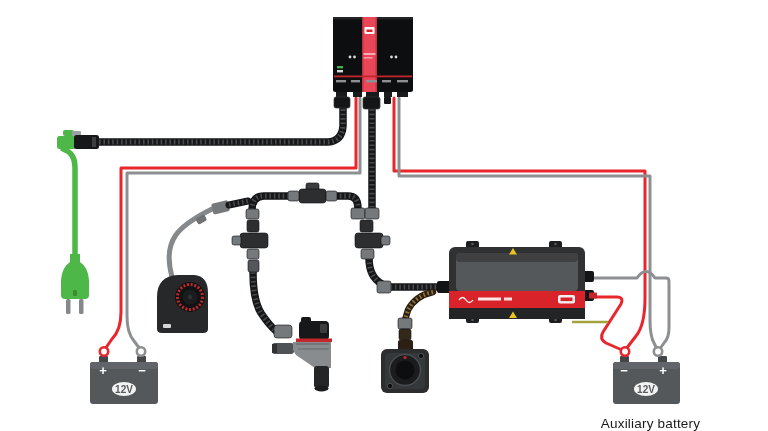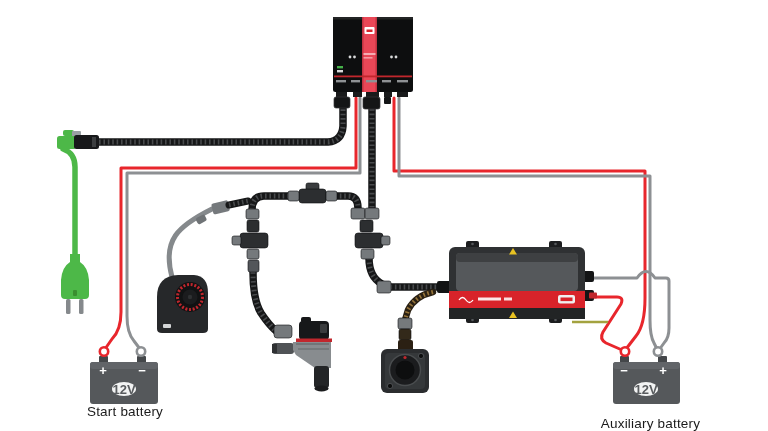--- a/index.html
+++ b/index.html
@@ -4,21 +4,21 @@
 <style>
   html,body{margin:0;padding:0;background:#fff;}
   .canvas{
     position:relative;width:768px;height:431px;background:#ffffff;
     overflow:hidden;font-family:"Liberation Sans",sans-serif;
   }
   .canvas svg{position:absolute;left:0;top:0;}
   .txt{position:absolute;color:#1a1a1a;text-align:center;}
   .bat-label{font-size:13.5px;letter-spacing:.2px;}
   .sign{position:absolute;width:14px;text-align:center;color:#fff;font-weight:bold;font-size:13px;line-height:13px;}
-  .volt{position:absolute;width:24px;text-align:center;color:#595c5f;font-weight:bold;font-size:13px;line-height:8px;}
+  .volt{position:absolute;width:24px;text-align:center;color:#595c5f;font-weight:bold;font-size:10px;line-height:8px;}
 </style>
 </head>
 <body>
 
 <div class="canvas">
 
 <svg width="768" height="431" viewBox="0 0 768 431">
 
   <g fill="none" stroke-linejoin="round" stroke-linecap="round">
     <path d="M 356,98 L 356,168 L 121,168 L 121,312 Q 121,330 112,339 L 105,349" stroke="#e8262c" stroke-width="3"></path>
@@ -248,16 +248,15 @@
 </svg>
 
 <span class="sign" style="left:96px;top:364px;">+</span>
 <span class="sign" style="left:135px;top:364px;">−</span>
 <span class="sign" style="left:617px;top:364px;">−</span>
 <span class="sign" style="left:656px;top:364px;">+</span>
 
 <span class="volt" style="left:112px;top:385.5px;">12V</span>
 <span class="volt" style="left:634px;top:385.5px;">12V</span>
 
-<div class="txt bat-label" style="left:55px;top:404px;width:140px;">Start battery</div>
 <div class="txt bat-label" style="left:578px;top:404px;width:145px;margin-top:12px;">Auxiliary battery</div>
 
 </div>
 
 </body></html>

